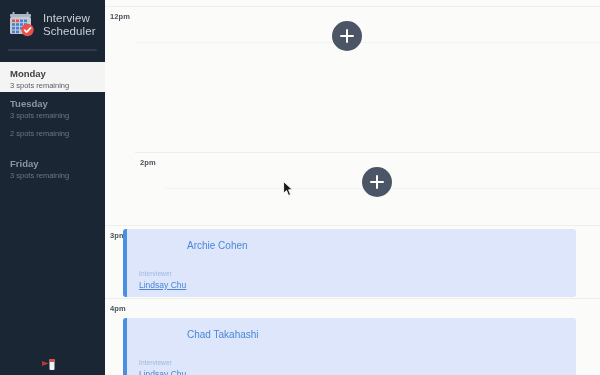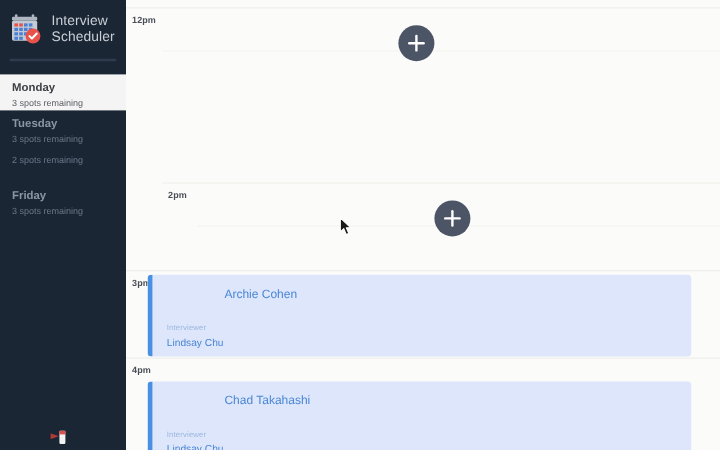--- a/index.html
+++ b/index.html
@@ -218,20 +218,21 @@
     font-size: 6.5px;
     color: #9cb7e0;
     letter-spacing: .1px;
   }
   .appt-interviewer {
     position: absolute;
     left: 16px;
     top: 51px;
     font-size: 8.5px;
     color: #4a86d6;
+    text-decoration: underline;
   }
 
   
   .cursor {
     position: absolute;
     left: 283px;
     top: 181px;
     width: 11px;
     height: 16px;
     pointer-events: none;

